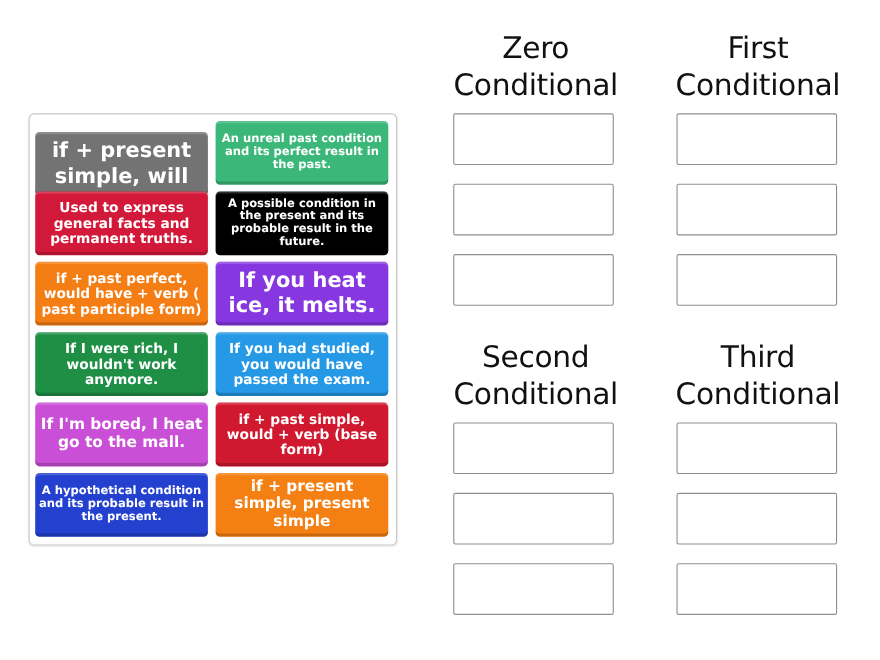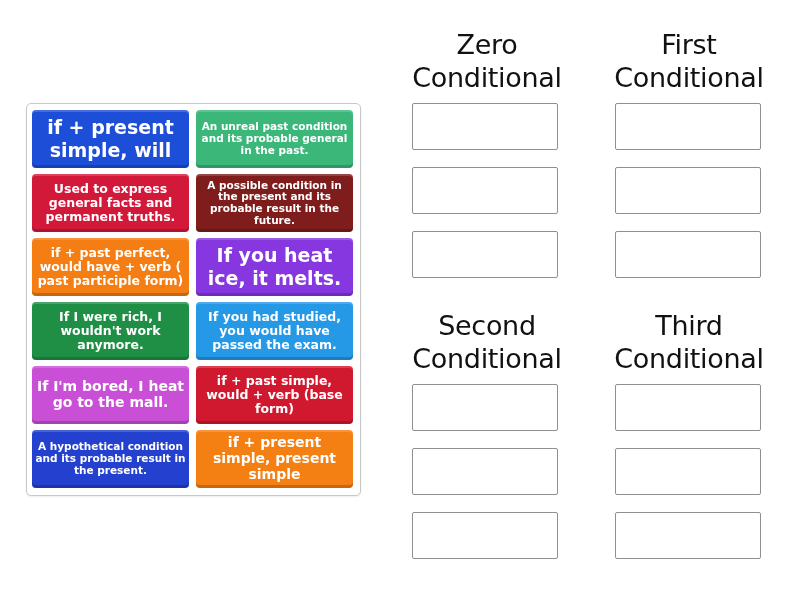--- a/index.html
+++ b/index.html
@@ -19,25 +19,25 @@
   .header { position:absolute; width:180px; text-align:center; font-size:27px; color:#111;
             line-height:33px; font-family:"DejaVu Sans", sans-serif; font-weight:normal; letter-spacing:-0.3px; }
   .slot { position:absolute; width:146px; height:47px; border:1px solid #8f8f8f; border-radius:2px;
           background:#fff; box-sizing:border-box; }
 </style>
 </head>
 <body>
 
 <div class="tray"></div>
 
-<div class="card fs-xl" style="left:32px;top:110px;background:#1d4ed8;">if + present simple, will</div>
-<div class="card fs-s" style="left:196px;top:110px;background:#3bb77a;">An unreal past condition and its probable general in the past.</div>
+<div class="card fs-xl" style="left:32px;top:120px;background:#737373;">if + present simple, will</div>
+<div class="card fs-s" style="left:196px;top:110px;background:#3bb77a;">An unreal past condition and its perfect result in the past.</div>
 
 <div class="card fs-m" style="left:32px;top:174px;background:#d3193a;">Used to express general facts and permanent truths.</div>
-<div class="card fs-s" style="left:196px;top:174px;background:#7f1d1d;">A possible condition in the present and its probable result in the future.</div>
+<div class="card fs-s" style="left:196px;top:174px;background:#000000;">A possible condition in the present and its probable result in the future.</div>
 
 <div class="card fs-m" style="left:32px;top:238px;background:#f47d14;">if + past perfect, would have + verb ( past participle form)</div>
 <div class="card fs-xl" style="left:196px;top:238px;background:#8737e0;">If you heat ice, it melts.</div>
 
 <div class="card fs-m" style="left:32px;top:302px;background:#1f8f46;text-align:center;">If I were rich, I wouldn't work anymore.</div>
 <div class="card fs-m" style="left:196px;top:302px;background:#2598e6;">If you had studied, you would have passed the exam.</div>
 
 <div class="card fs-l" style="left:32px;top:366px;background:#c94fd6;">If I'm bored, I heat go to the mall.</div>
 <div class="card fs-m" style="left:196px;top:366px;background:#d0192f;">if + past simple, would + verb (base form)</div>
 

